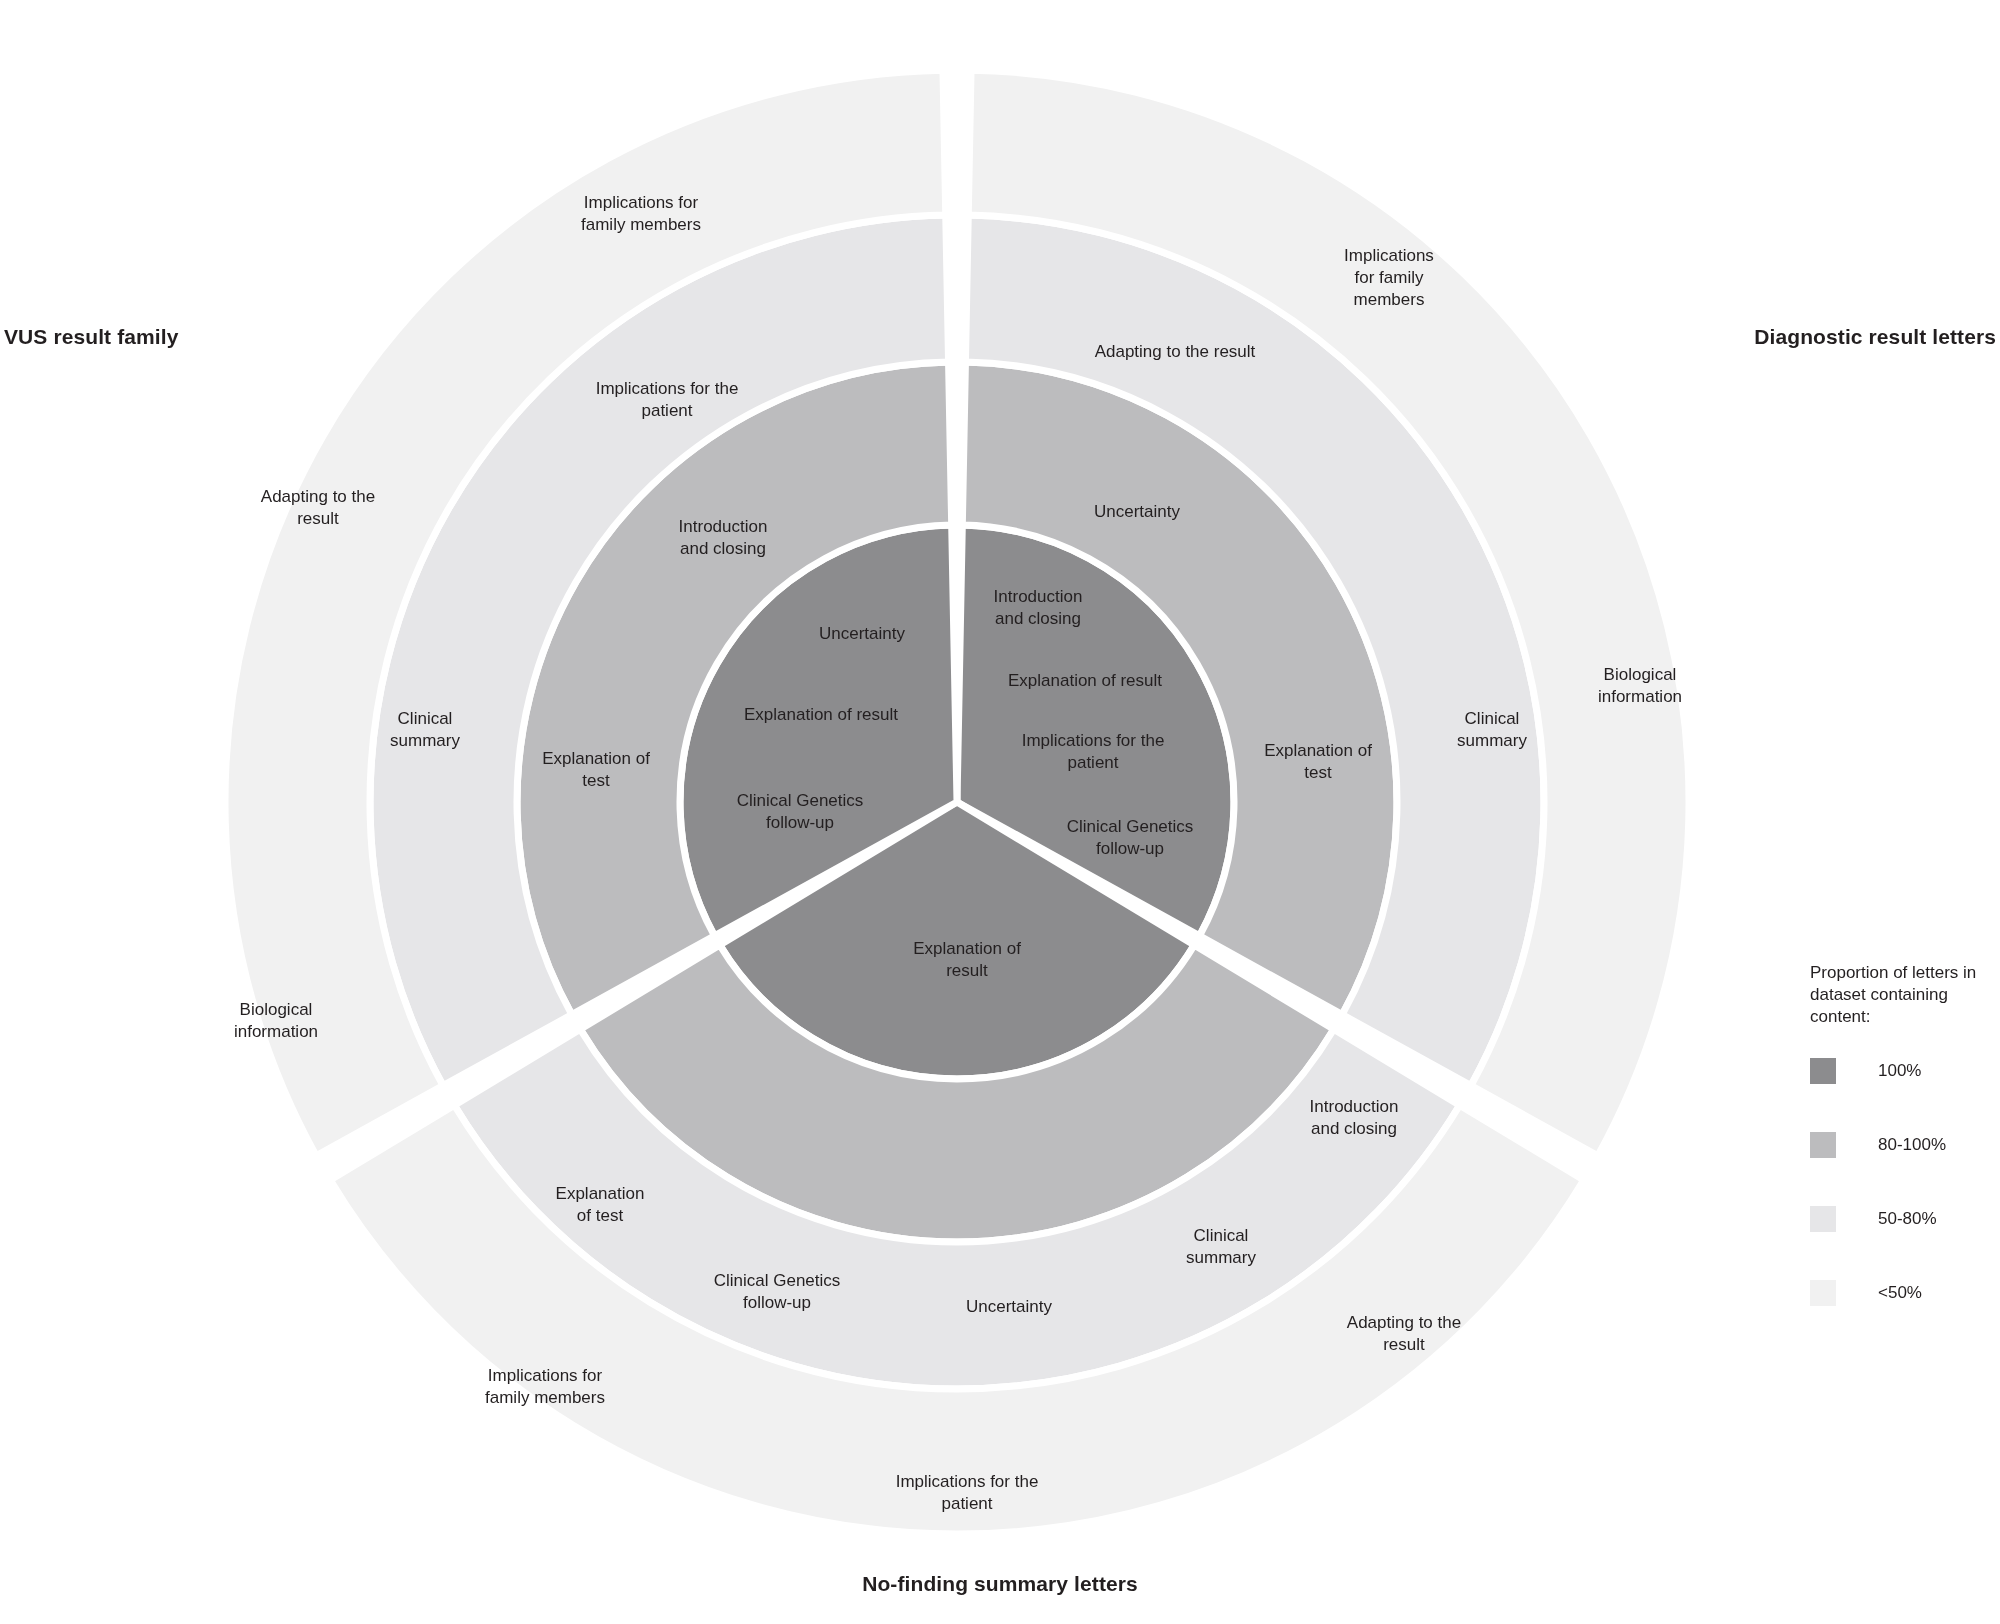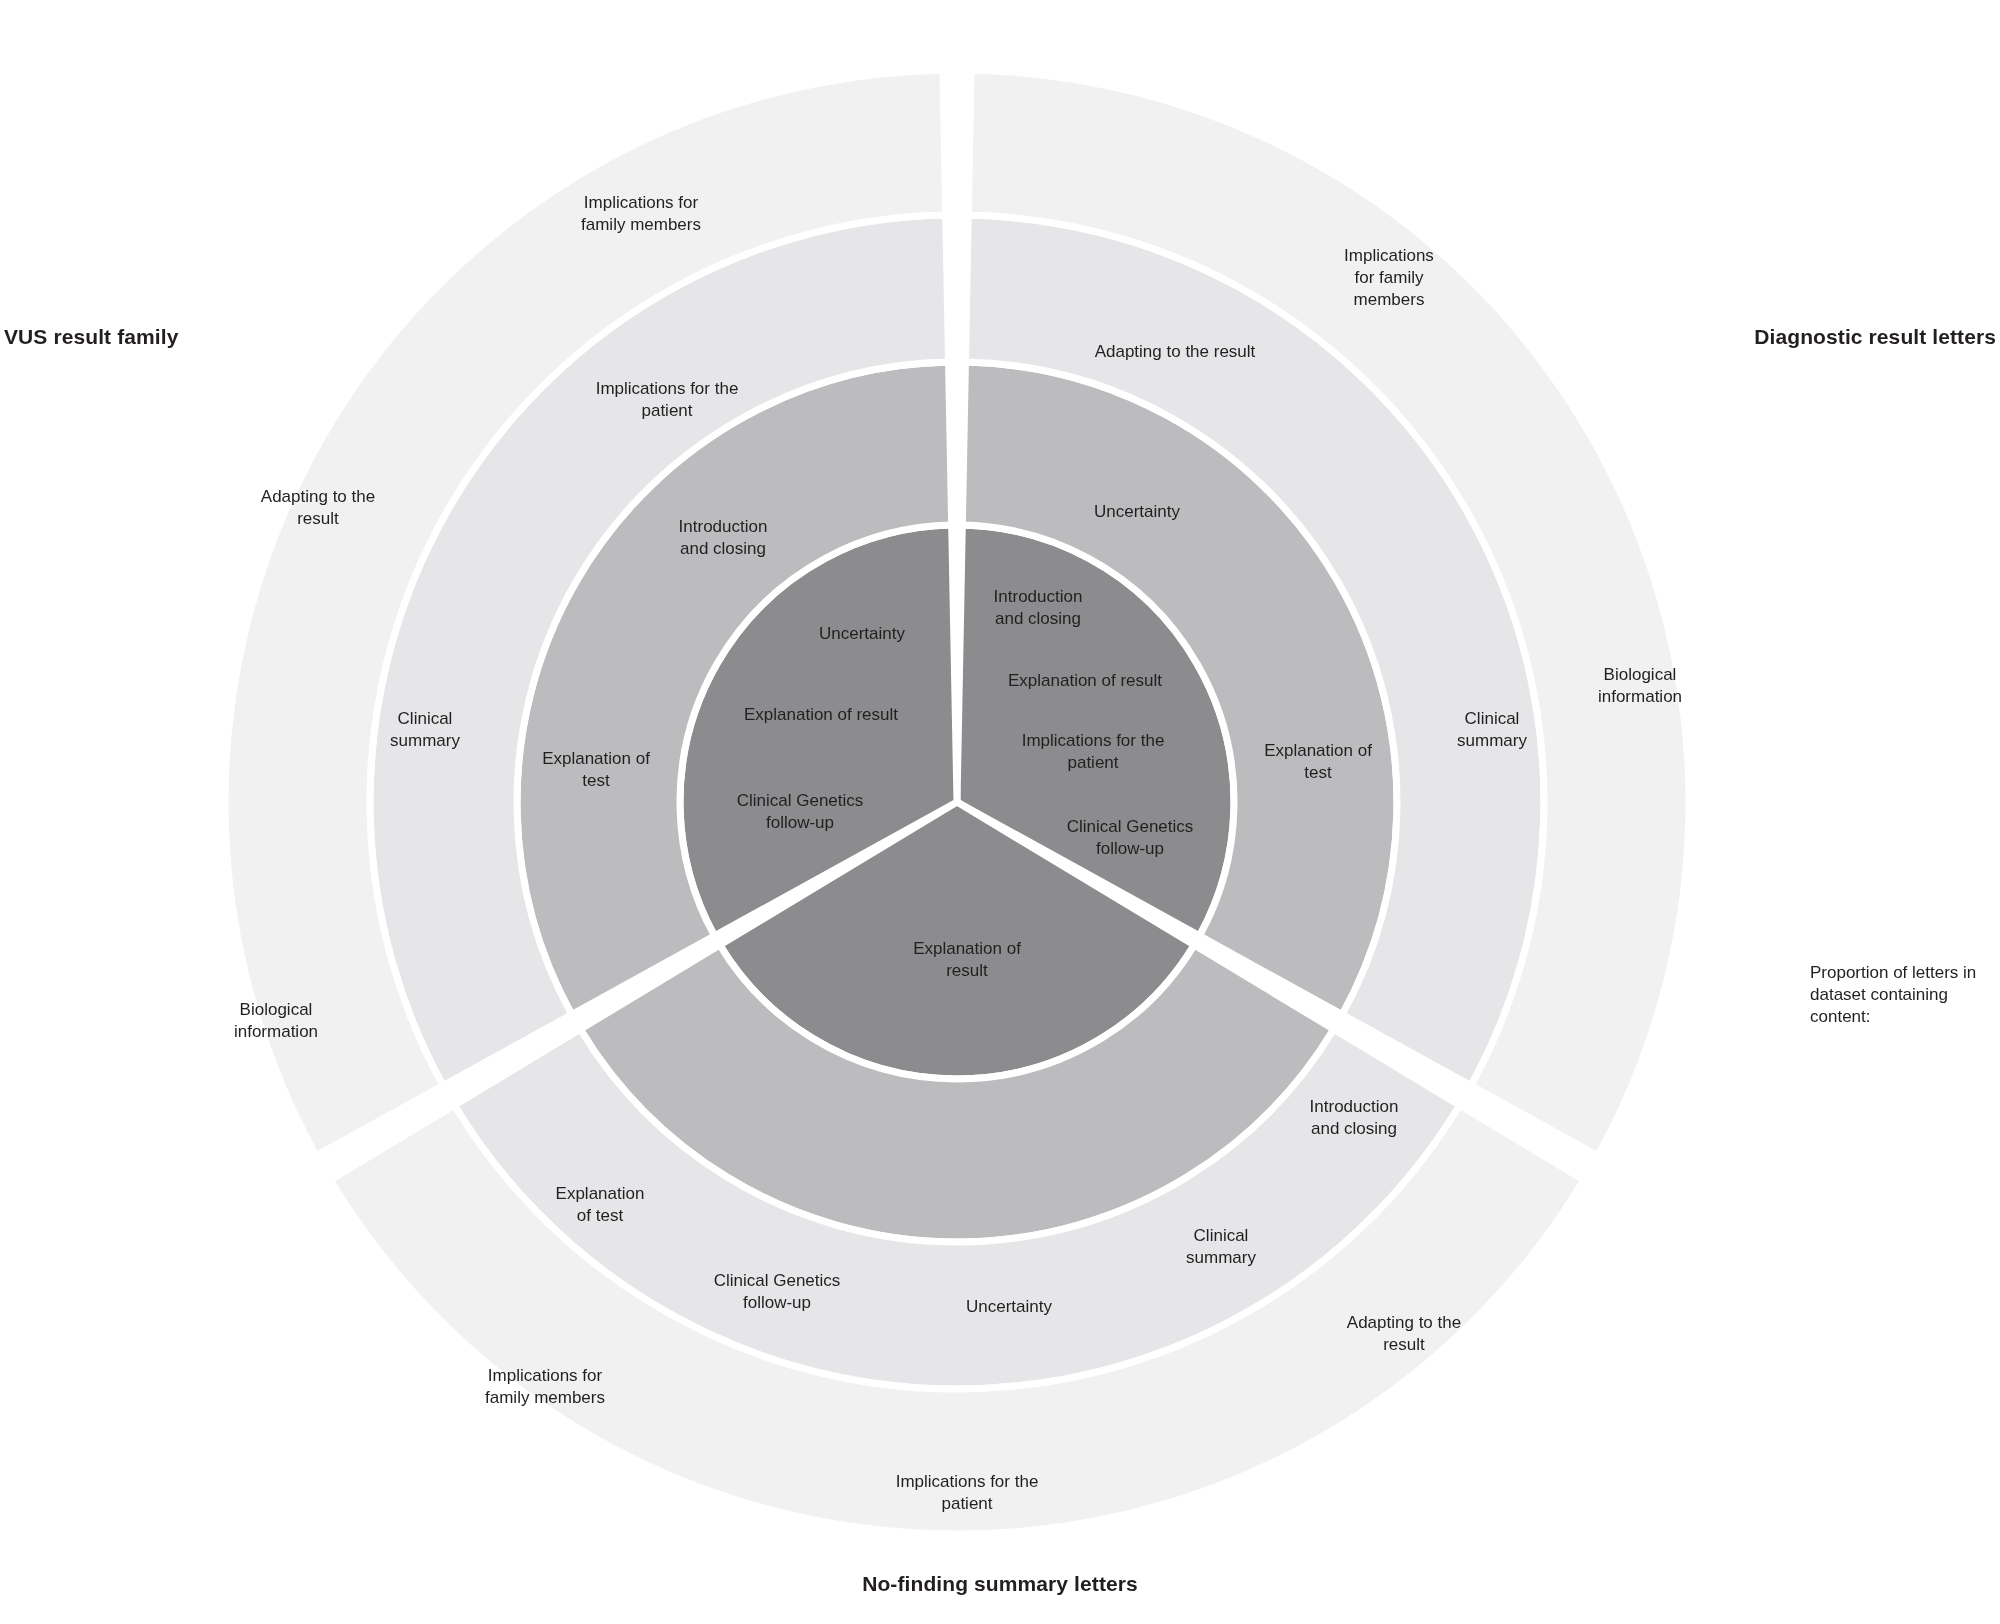--- a/index.html
+++ b/index.html
@@ -114,13 +114,31 @@
     <div class="seg-label" style="left: 545px; top: 1387px;">Implications for
 family members</div>
     <div class="seg-label" style="left: 967px; top: 1493px;">Implications for the
 patient</div>
     <div class="seg-label" style="left: 1404px; top: 1334px;">Adapting to the
 result</div>
   </div>
 
 <div id="legend">
   <div id="legend-title">Proportion of letters in dataset containing content:</div>
+  <div id="legend-items">
+      <div class="legend-row">
+        <span class="legend-swatch" style="background: rgb(140, 140, 142);"></span>
+        <span class="legend-text">100%</span>
+      </div>
+      <div class="legend-row">
+        <span class="legend-swatch" style="background: rgb(188, 188, 190);"></span>
+        <span class="legend-text">80-100%</span>
+      </div>
+      <div class="legend-row">
+        <span class="legend-swatch" style="background: rgb(230, 230, 232);"></span>
+        <span class="legend-text">50-80%</span>
+      </div>
+      <div class="legend-row">
+        <span class="legend-swatch" style="background: rgb(241, 241, 241);"></span>
+        <span class="legend-text">&lt;50%</span>
+      </div>
+    </div>
 </div>
 
 </body></html>

